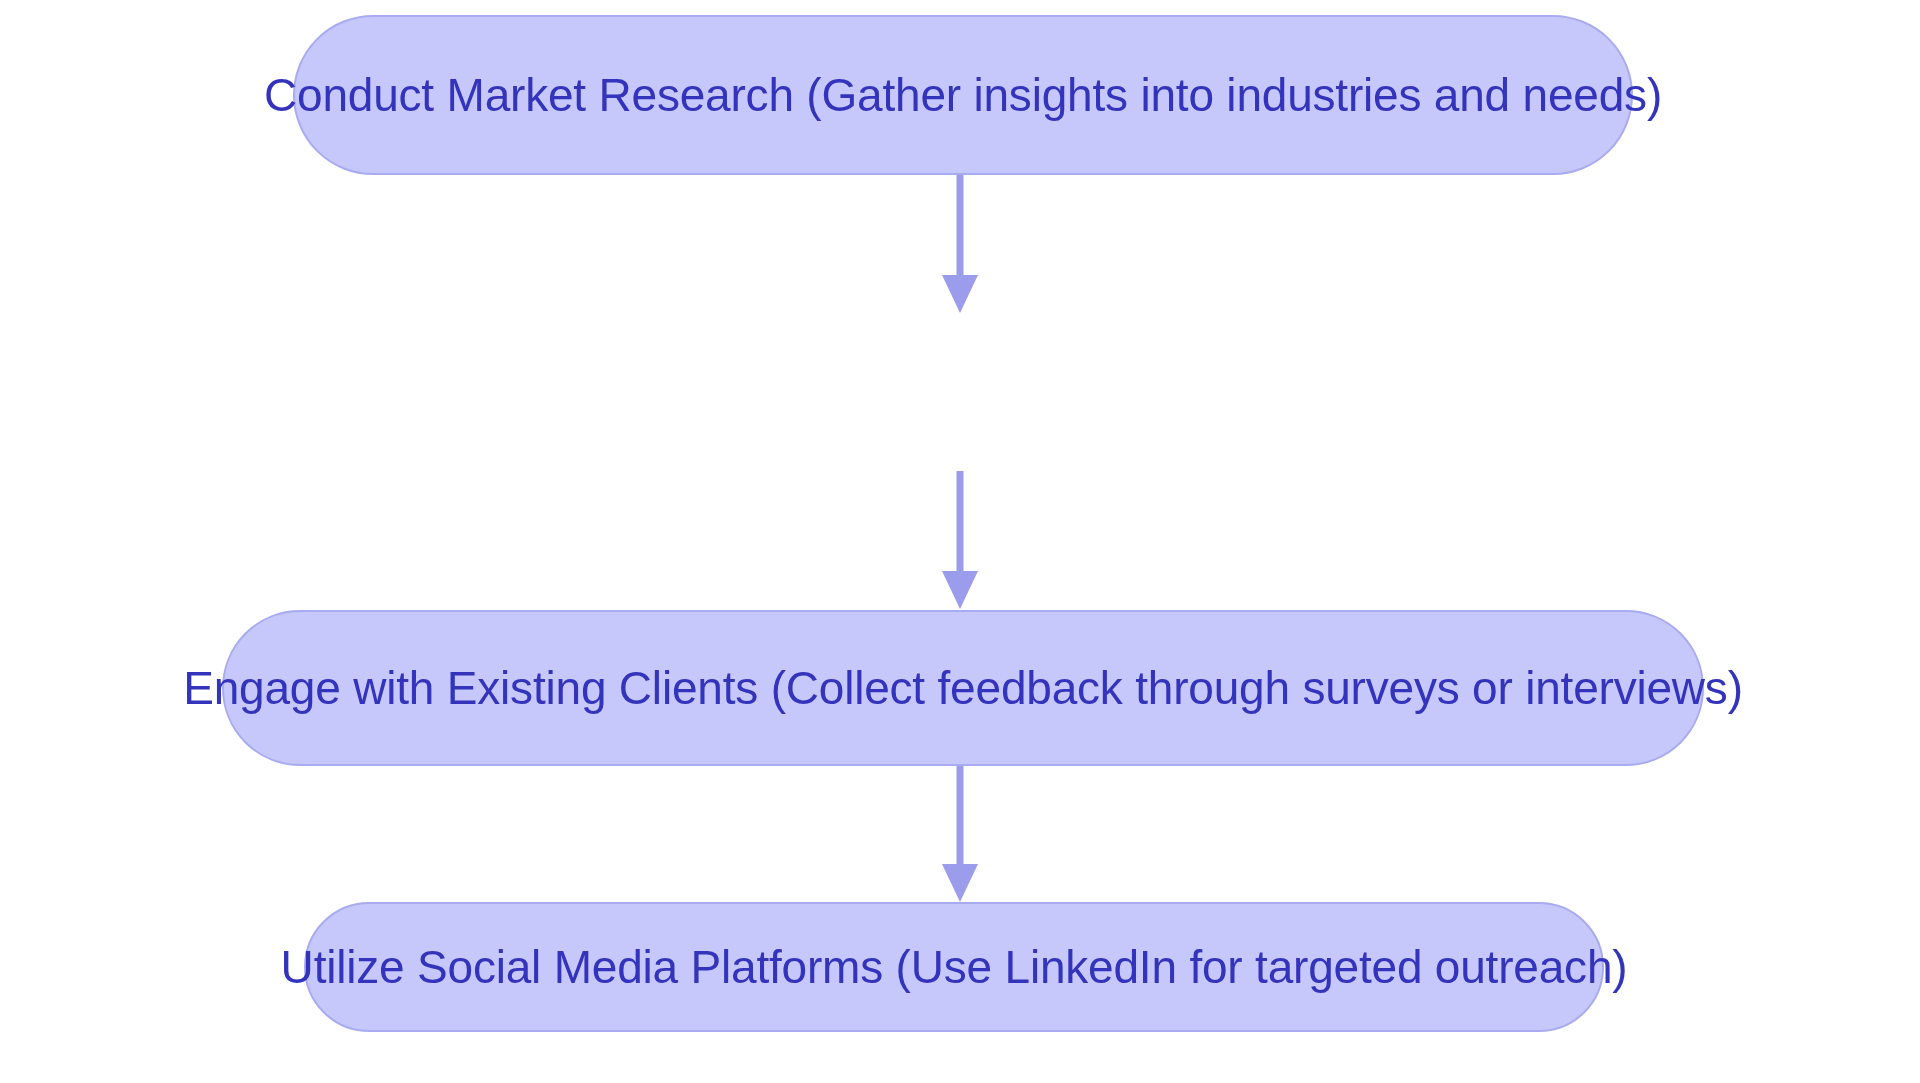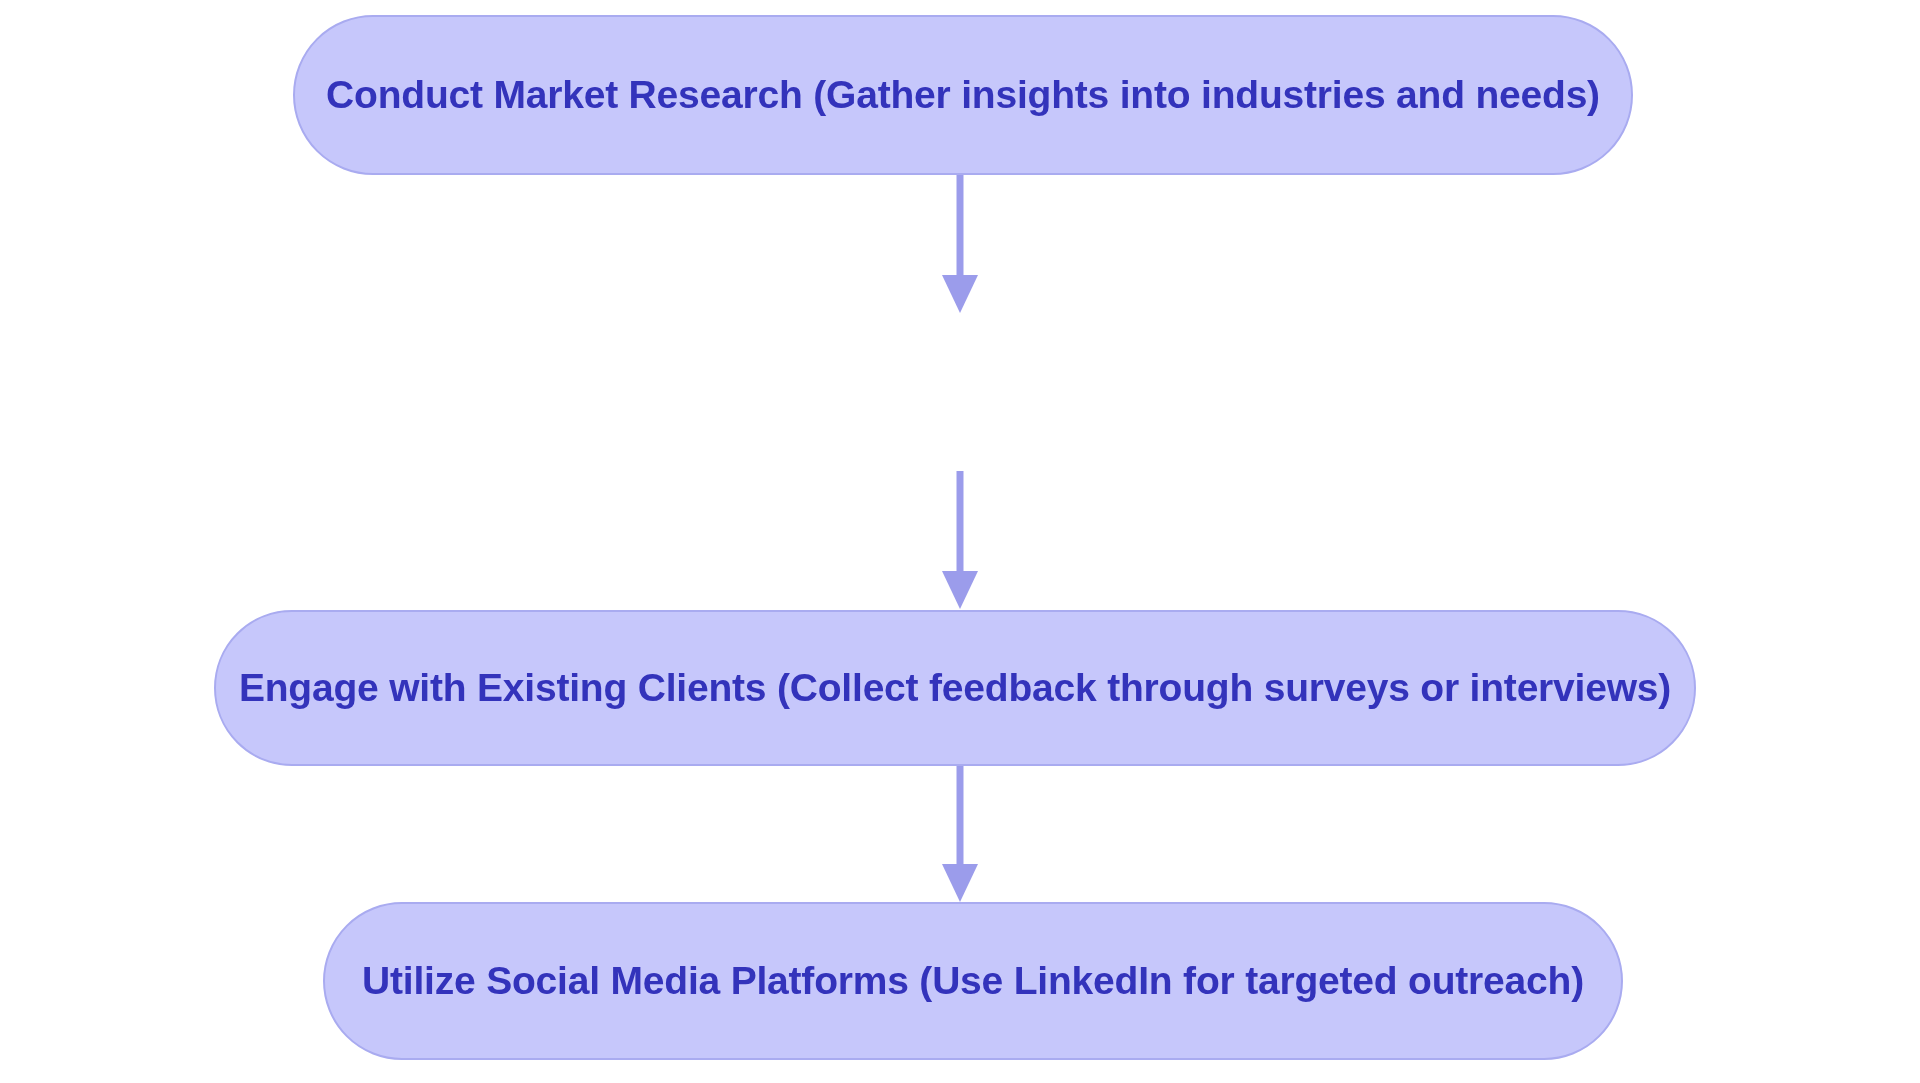--- a/index.html
+++ b/index.html
@@ -28,22 +28,22 @@
     align-items: center;
     justify-content: center;
     background: #c6c7fb;
     border: 2px solid #a9abf0;
     border-radius: 999px;
     padding: 0 34px;
   }
 
   .flow-node-label {
     font-family: "Liberation Sans", sans-serif;
-    font-size: 39px;
-    font-weight: 700;
+    font-size: 46px;
+    font-weight: 400;
     line-height: 1.15;
     color: #3333bb;
     white-space: nowrap;
     letter-spacing: -0.2px;
   }
 
   .connector {
     position: absolute;
     width: 60px;
     display: block;
@@ -73,28 +73,28 @@
   </div>
 
 
   <div class="connector" style="left:930px; top:471px; width:60px; height:140px;">
     <svg viewBox="0 0 60 140" preserveAspectRatio="none" aria-hidden="true">
       <line x1="30" y1="0" x2="30" y2="104" stroke="#9b9ceb" stroke-width="7"></line>
       <polygon points="12,100 48,100 30,138" fill="#9b9ceb"></polygon>
     </svg>
   </div>
 
-  <div class="flow-node" style="left:214px; top:610px; width:1482px; height:156px;text-align:right;">
+  <div class="flow-node" style="left:222px; top:610px; width:1482px; height:156px;text-align:right;">
     <span class="flow-node-label">Engage with Existing Clients (Collect feedback through surveys or interviews)</span>
   </div>
 
   <div class="connector" style="left:930px; top:766px; width:60px; height:138px;">
     <svg viewBox="0 0 60 138" preserveAspectRatio="none" aria-hidden="true">
       <line x1="30" y1="0" x2="30" y2="102" stroke="#9b9ceb" stroke-width="7"></line>
       <polygon points="12,98 48,98 30,136" fill="#9b9ceb"></polygon>
     </svg>
   </div>
 
-  <div class="flow-node" style="left:323px; top:902px; width:1300px; height:158px;">
+  <div class="flow-node" style="left:304px; top:902px; width:1300px; height:130px;">
     <span class="flow-node-label">Utilize Social Media Platforms (Use LinkedIn for targeted outreach)</span>
   </div>
 
 </div>
 
 </body></html>

